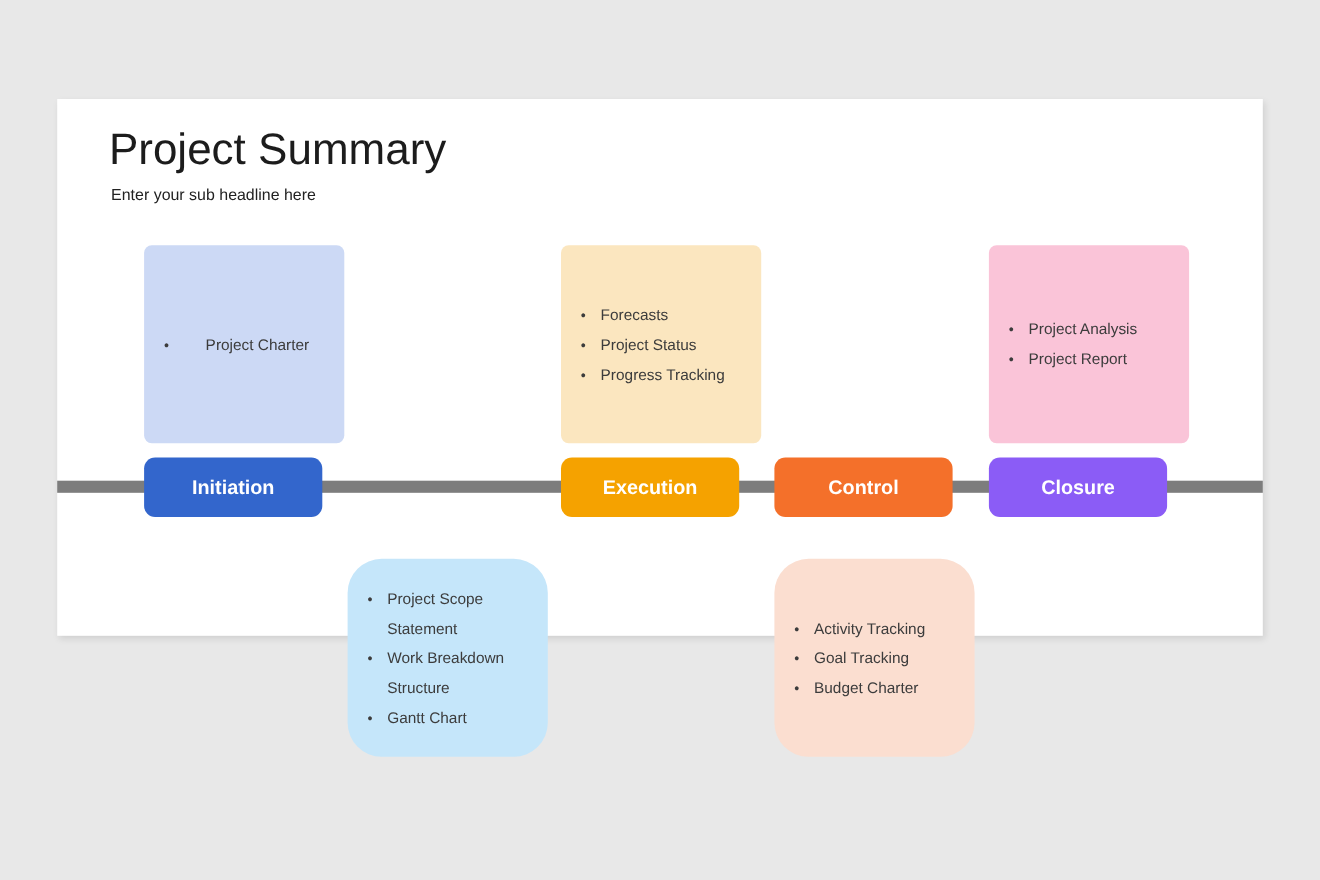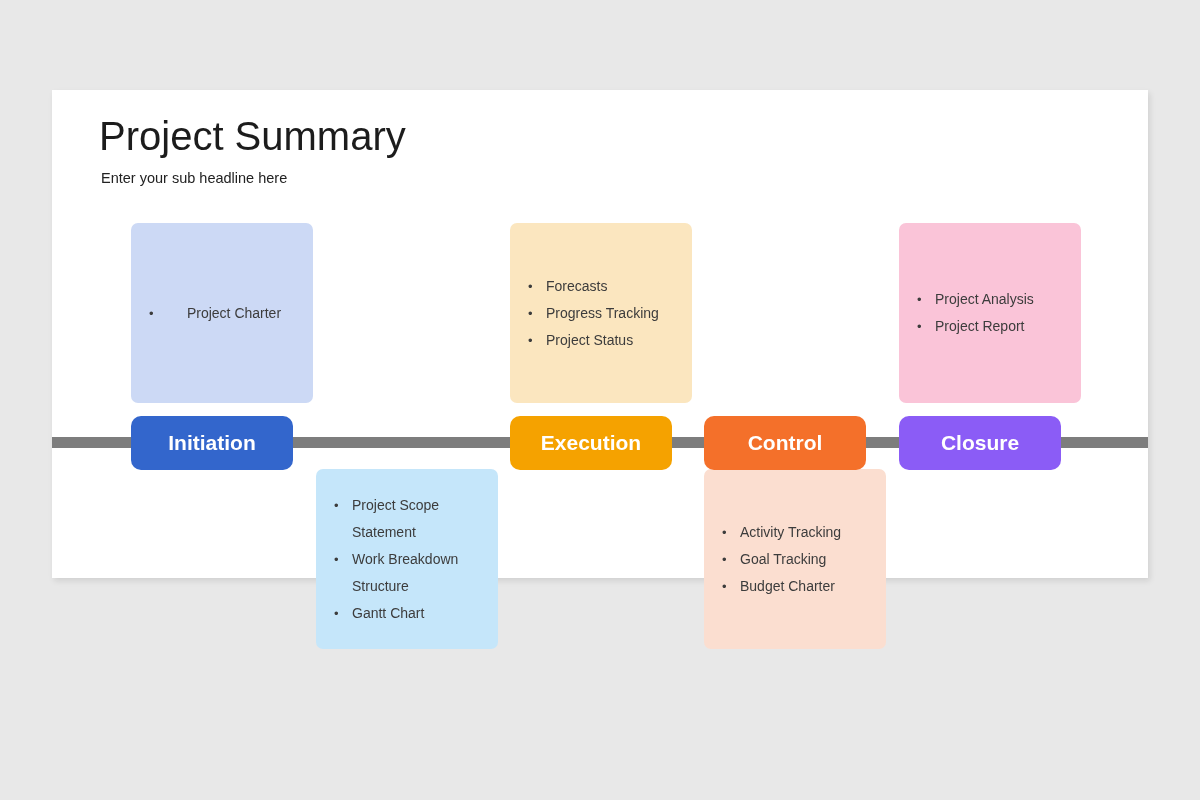--- a/index.html
+++ b/index.html
@@ -71,21 +71,21 @@
     position: absolute;
     left: 0;
     top: 326px;
     width: 162px;
     height: 54px;
     border-radius: 10px;
     border: none;
     padding: 0;
     color: #ffffff;
     font-family: "Liberation Sans", sans-serif;
-    font-size: 21px;
+    font-size: 18px;
     font-weight: bold;
     line-height: 54px;
     text-align: center;
     cursor: pointer;
     white-space: nowrap;
   }
 
   .detail-card {
     position: absolute;
     width: 182px;
@@ -93,22 +93,23 @@
     box-sizing: border-box;
     display: flex;
     flex-direction: column;
     justify-content: center;
   }
   .detail-card.above {
     top: 133px;
     height: 180px;
   }
   .detail-card.below {
-    top: 379px;
+    top: 418px;
     height: 180px;
+    border-radius: 31px;
   }
 
   .bullet-list {
     list-style: none;
     margin: 0;
     padding: 0 12px 0 14px;
   }
   .bullet-item {
     position: relative;
     font-size: 14px;
@@ -153,22 +154,22 @@
             <li class="bullet-item">Project Scope Statement</li>
             <li class="bullet-item">Work Breakdown Structure</li>
             <li class="bullet-item">Gantt Chart</li>
           </ul>
         </div>
       </div>
       <div class="stage-column" style="left: 458px;">
         <div class="detail-card above" style="background: rgb(251, 230, 191);">
           <ul class="bullet-list">
             <li class="bullet-item">Forecasts</li>
+            <li class="bullet-item">Project Status</li>
             <li class="bullet-item">Progress Tracking</li>
-            <li class="bullet-item">Project Status</li>
           </ul>
         </div>
         <button class="stage-button" style="background: rgb(245, 162, 0);">Execution</button>
       </div>
       <div class="stage-column" style="left: 652px;">
         <div class="detail-card below" style="background: rgb(251, 222, 208);">
           <ul class="bullet-list">
             <li class="bullet-item">Activity Tracking</li>
             <li class="bullet-item">Goal Tracking</li>
             <li class="bullet-item">Budget Charter</li>

